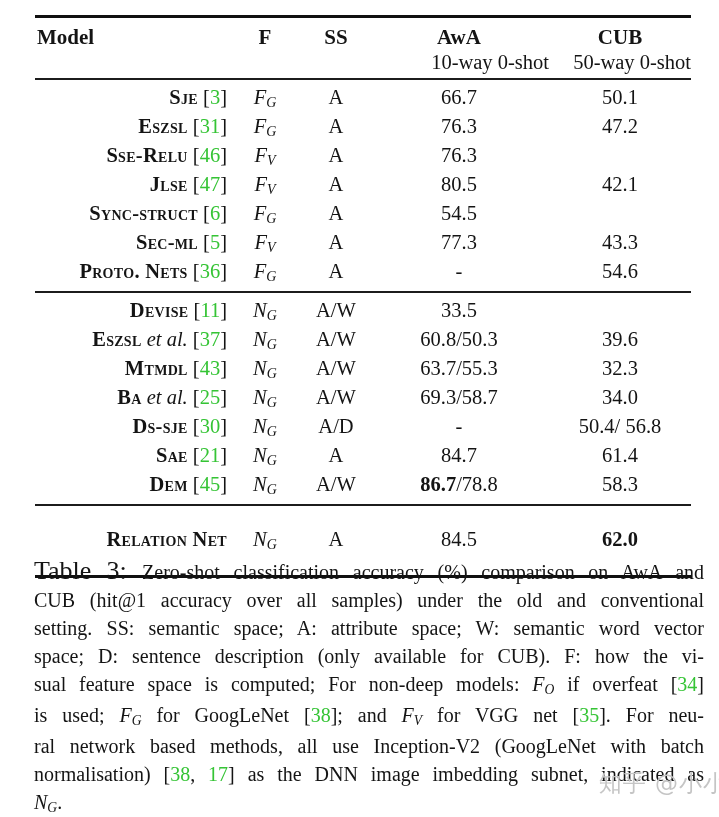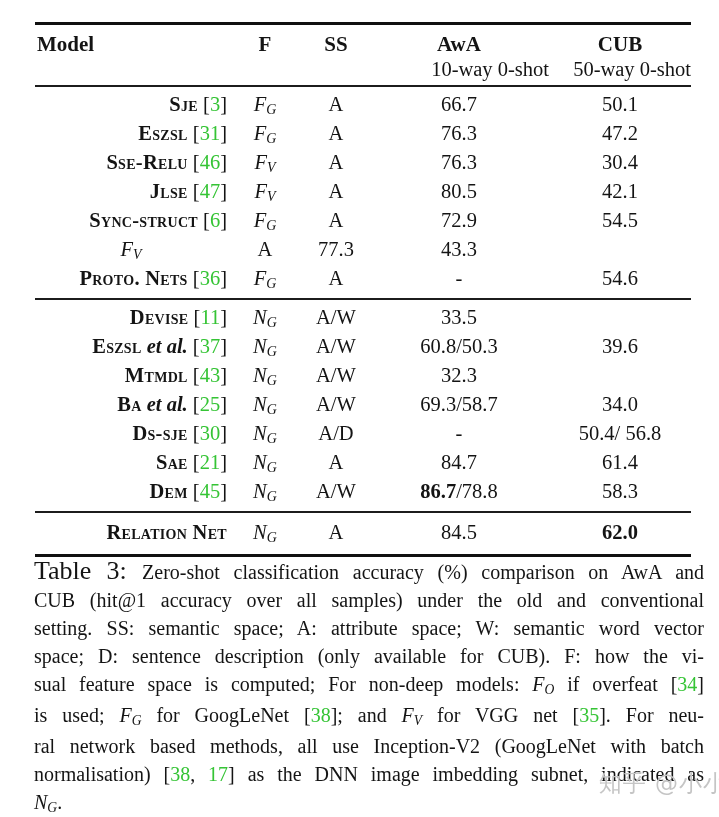--- a/index.html
+++ b/index.html
@@ -4,35 +4,35 @@
 <style>
   html,body{margin:0;padding:0;}
   body{
     width:719px;height:817px;background:#ffffff;
     font-family:"Liberation Serif", serif;color:#141414;
     overflow:hidden;
   }
   .page{position:relative;width:719px;height:817px;background:#ffffff;overflow:hidden;}
 
   
-  .tablebox{position:absolute;left:35px;top:22px;width:656px;}
+  .tablebox{position:absolute;left:35px;top:15px;width:656px;}
   .rule{height:2px;background:#1c1c1c;}
   .rule.thick{height:3px;background:#101010;}
   .grid5{display:grid;grid-template-columns:192px 76px 66px 180px 142px;}
   .thead{padding:7px 0 3px 0;}
   .th-name{font-weight:bold;font-size:21px;line-height:25px;text-align:center;}
   .th-sub{font-weight:normal;font-size:20.5px;line-height:25px;text-align:right;}
   .col-model .th-name{text-align:left;padding-left:2px;}
   .tbody{padding:4px 0;}
-  .tbody.relation{padding:6px 0;}
+  .tbody.relation{padding:20px 0;}
   .trow{display:grid;grid-template-columns:192px 76px 66px 180px 142px;}
   .td{font-size:20.5px;line-height:27px;text-align:center;white-space:nowrap;}
   .td.model{text-align:right;padding-left:2px;}
   .sc{font-variant:small-caps;font-weight:bold;letter-spacing:0.3px;}
-  .etal{font-weight:bold;font-style:italic;margin-top:48px;}
+  .etal{font-weight:normal;font-style:italic;margin-top:48px;}
   .cite{font-weight:normal;}
   .green{color:#35c435;}
   .mathi{font-style:italic;font-weight:normal;}
   .msub{font-size:68%;font-style:italic;vertical-align:baseline;position:relative;top:3px;}
   .b{font-weight:bold;}
 
   
   .caption{position:absolute;left:34px;top:557px;width:670px;font-size:20px;color:#141414;}
   .cap-line{line-height:28px;min-height:28px;text-align:justify;text-align-last:justify;}
   .cap-line.last{text-align:left;text-align-last:left;}
@@ -90,37 +90,36 @@
           <div class="td"><span class="math"><span class="mathi">F</span><span class="msub">G</span></span></div>
           <div class="td">A</div>
           <div class="td"><span>76.3</span></div>
           <div class="td"><span>47.2</span></div>
         </div>
         <div class="trow">
           <div class="td model"><span class="sc">Sse-Relu</span> <span class="cite">[<span class="green">46</span>]</span></div>
           <div class="td"><span class="math"><span class="mathi">F</span><span class="msub">V</span></span></div>
           <div class="td">A</div>
           <div class="td"><span>76.3</span></div>
-          <div class="td"><span>30.4</span></div>
         </div>
         <div class="trow">
           <div class="td model"><span class="sc">Jlse</span> <span class="cite">[<span class="green">47</span>]</span></div>
           <div class="td"><span class="math"><span class="mathi">F</span><span class="msub">V</span></span></div>
           <div class="td">A</div>
           <div class="td"><span>80.5</span></div>
           <div class="td"><span>42.1</span></div>
         </div>
         <div class="trow">
           <div class="td model"><span class="sc">Sync-struct</span> <span class="cite">[<span class="green">6</span>]</span></div>
           <div class="td"><span class="math"><span class="mathi">F</span><span class="msub">G</span></span></div>
           <div class="td">A</div>
-          <div class="td"><span>72.9</span></div>
           <div class="td"><span>54.5</span></div>
         </div>
         <div class="trow">
+          <div class="td model"><span class="sc">Sec-ml</span> <span class="cite">[<span class="green">5</span>]</span></div>
           <div class="td"><span class="math"><span class="mathi">F</span><span class="msub">V</span></span></div>
           <div class="td">A</div>
           <div class="td"><span>77.3</span></div>
           <div class="td"><span>43.3</span></div>
         </div>
         <div class="trow">
           <div class="td model"><span class="sc">Proto. Nets</span> <span class="cite">[<span class="green">36</span>]</span></div>
           <div class="td"><span class="math"><span class="mathi">F</span><span class="msub">G</span></span></div>
           <div class="td">A</div>
           <div class="td"><span>-</span></div>
@@ -139,20 +138,21 @@
           <div class="td model"><span class="sc">Eszsl</span><span class="etal"> et al.</span> <span class="cite">[<span class="green">37</span>]</span></div>
           <div class="td"><span class="math"><span class="mathi">N</span><span class="msub">G</span></span></div>
           <div class="td">A/W</div>
           <div class="td"><span>60.8/50.3</span></div>
           <div class="td"><span>39.6</span></div>
         </div>
         <div class="trow">
           <div class="td model"><span class="sc">Mtmdl</span> <span class="cite">[<span class="green">43</span>]</span></div>
           <div class="td"><span class="math"><span class="mathi">N</span><span class="msub">G</span></span></div>
           <div class="td">A/W</div>
+          <div class="td"><span>63.7/55.3</span></div>
           <div class="td"><span>32.3</span></div>
         </div>
         <div class="trow">
           <div class="td model"><span class="sc">Ba</span><span class="etal"> et al.</span> <span class="cite">[<span class="green">25</span>]</span></div>
           <div class="td"><span class="math"><span class="mathi">N</span><span class="msub">G</span></span></div>
           <div class="td">A/W</div>
           <div class="td"><span>69.3/58.7</span></div>
           <div class="td"><span>34.0</span></div>
         </div>
         <div class="trow">

